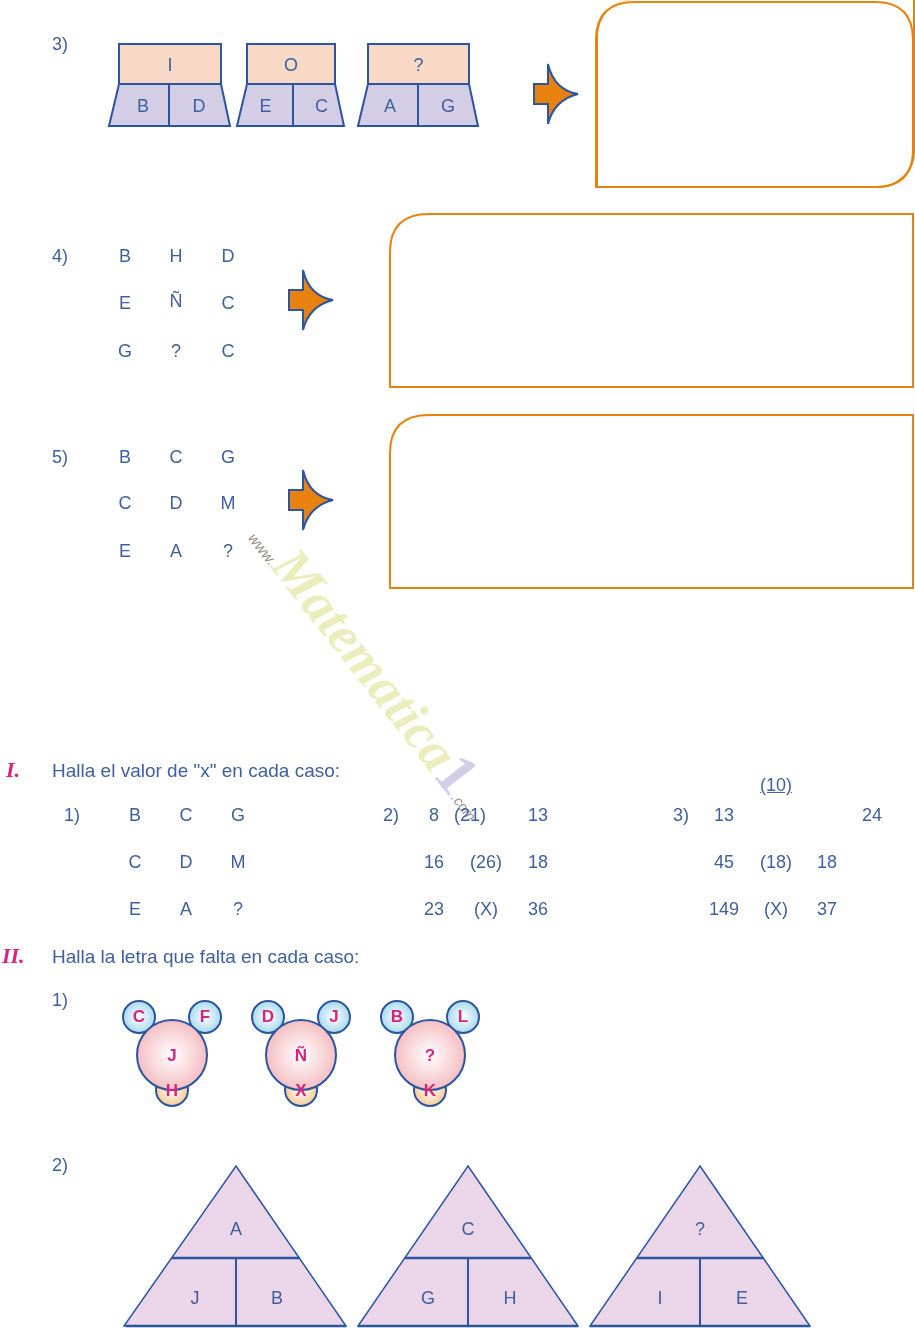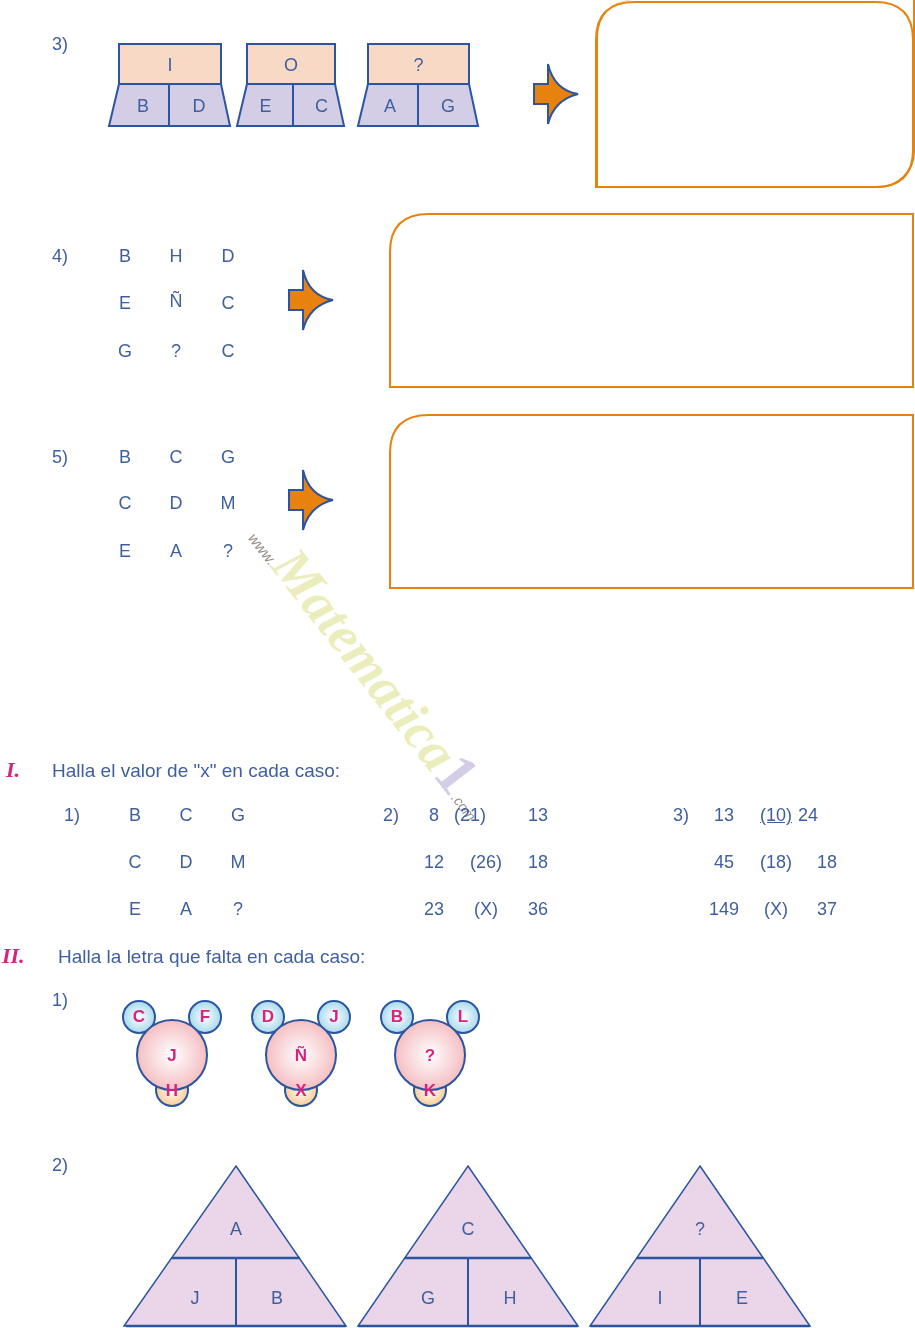--- a/index.html
+++ b/index.html
@@ -107,40 +107,40 @@
 <div class="cell num" style="left:171px;top:852px;width:30px;">D</div>
 <div class="cell num" style="left:223px;top:852px;width:30px;">M</div>
 <div class="cell num" style="left:120px;top:899px;width:30px;">E</div>
 <div class="cell num" style="left:171px;top:899px;width:30px;">A</div>
 <div class="cell num" style="left:223px;top:899px;width:30px;">?</div>
 
 <div class="abs num" style="left:383px;top:805px;">2)</div>
 <div class="cell num" style="left:414px;top:805px;width:40px;">8</div>
 <div class="cell num" style="left:446px;top:805px;width:48px;">(21)</div>
 <div class="cell num" style="left:518px;top:805px;width:40px;">13</div>
-<div class="cell num" style="left:414px;top:852px;width:40px;">12</div>
+<div class="cell num" style="left:414px;top:852px;width:40px;">16</div>
 <div class="cell num" style="left:462px;top:852px;width:48px;">(26)</div>
 <div class="cell num" style="left:518px;top:852px;width:40px;">18</div>
 <div class="cell num" style="left:414px;top:899px;width:40px;">23</div>
 <div class="cell num" style="left:462px;top:899px;width:48px;">(X)</div>
 <div class="cell num" style="left:518px;top:899px;width:40px;">36</div>
 
 <div class="abs num" style="left:673px;top:805px;">3)</div>
 <div class="cell num" style="left:700px;top:805px;width:48px;">13</div>
-<div class="cell num" style="left:752px;top:805px;width:48px;text-decoration:underline;">(10)</div>
-<div class="cell num" style="left:788px;top:805px;width:40px;">24</div>
+<div class="cell num" style="left:752px;top:775px;width:48px;text-decoration:underline;">(10)</div>
+<div class="cell num" style="left:852px;top:805px;width:40px;">24</div>
 <div class="cell num" style="left:700px;top:852px;width:48px;">45</div>
 <div class="cell num" style="left:752px;top:852px;width:48px;">(18)</div>
 <div class="cell num" style="left:807px;top:852px;width:40px;">18</div>
 <div class="cell num" style="left:700px;top:899px;width:48px;">149</div>
 <div class="cell num" style="left:752px;top:899px;width:48px;">(X)</div>
 <div class="cell num" style="left:807px;top:899px;width:40px;">37</div>
 
 <div class="abs roman" style="left:2px;top:943px;">II.</div>
-<div class="abs heading" style="left:52px;top:946px;margin-left:6px;">Halla la letra que falta en cada caso:</div>
+<div class="abs heading" style="left:52px;top:946px;">Halla la letra que falta en cada caso:</div>
 
 <div class="abs num" style="left:52px;top:990px;">1)</div>
 
 <svg class="abs" style="left:0;top:990px;" width="520" height="150">
   <defs>
     <radialGradient id="gPink" cx="50%" cy="50%" r="55%">
       <stop offset="0%" stop-color="#ffffff"></stop>
       <stop offset="100%" stop-color="#f4b8bc"></stop>
     </radialGradient>
     <radialGradient id="gBlue" cx="50%" cy="50%" r="55%">

